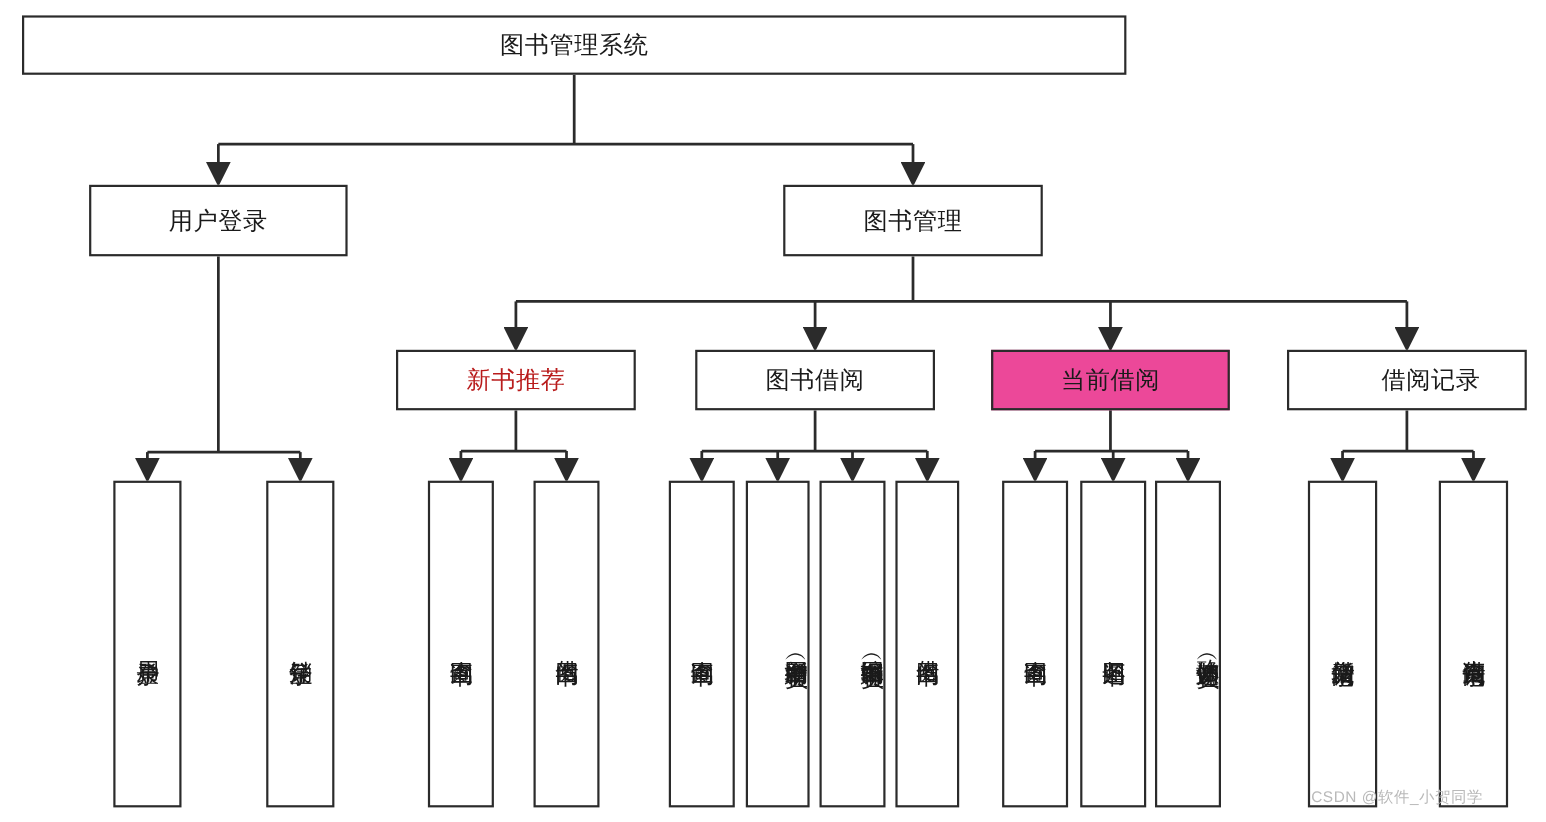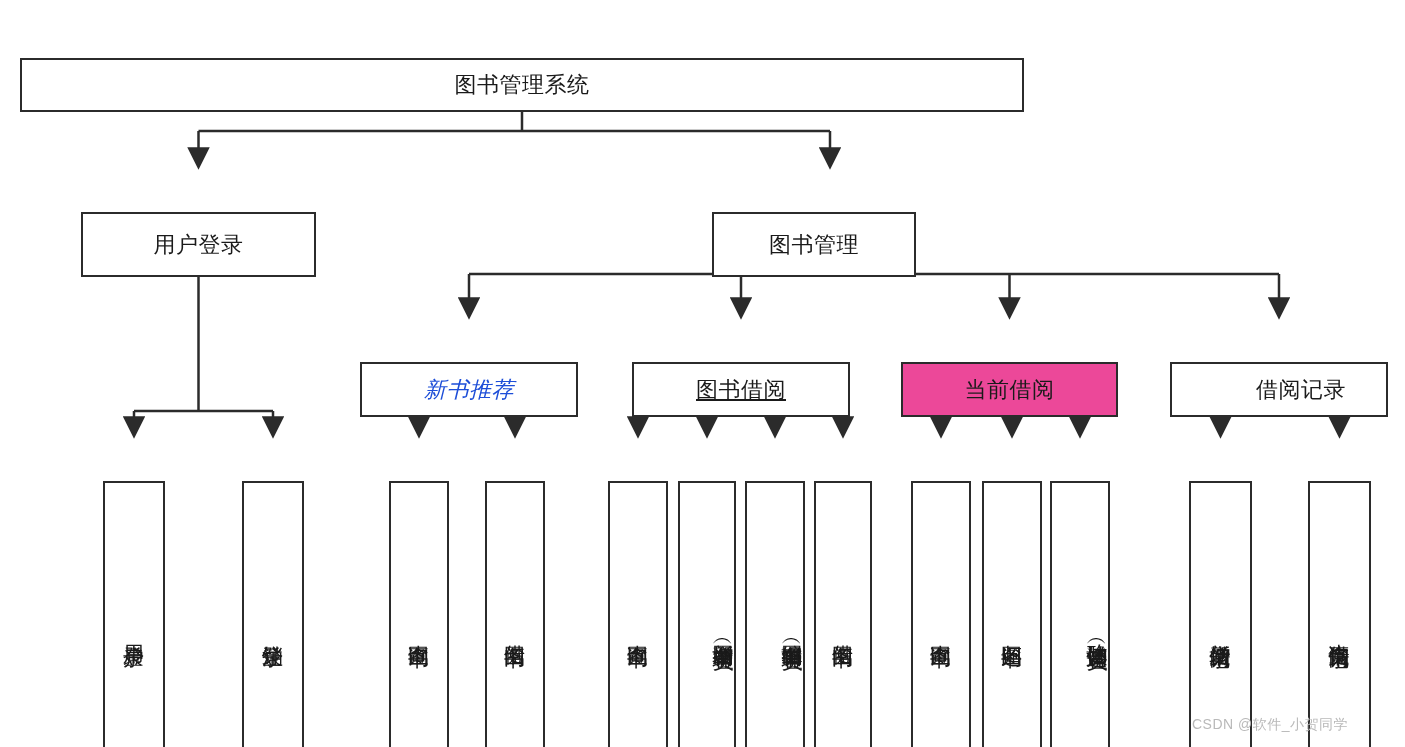--- a/index.html
+++ b/index.html
@@ -27,21 +27,20 @@
   }
   .node {
     position: absolute;
     box-sizing: border-box;
     border: 2.5px solid #2b2b2b;
     background: #ffffff;
     display: flex;
     align-items: center;
     justify-content: center;
     color: #1a1a1a;
-    margin-top: 44px;
   }
   .node-h {
     font-size: 22px;
     letter-spacing: 0.5px;
   }
   .node-v {
     writing-mode: vertical-rl;
     text-orientation: upright;
     font-size: 21px;
     letter-spacing: 1px;
@@ -107,27 +106,27 @@
       </g>
   </svg>
 
   <div id="nodes">
       <div class="node node-h" style="left: 20px; top: 14px; width: 1004px; height: 54px; border-color: rgb(43, 43, 43); background: rgb(255, 255, 255); color: rgb(26, 26, 26);">
         <span>图书管理系统</span>
       </div>
       <div class="node node-h" style="left: 81px; top: 168px; width: 235px; height: 65px; border-color: rgb(43, 43, 43); background: rgb(255, 255, 255); color: rgb(26, 26, 26);">
         <span>用户登录</span>
       </div>
-      <div class="node node-h" style="left: 712px; top: 168px; width: 204px; height: 65px; border-color: rgb(43, 43, 43); background: rgb(255, 255, 255); color: rgb(26, 26, 26);">
+      <div class="node node-h" style="left: 712px; top: 168px; width: 236px; height: 65px; border-color: rgb(43, 43, 43); background: rgb(255, 255, 255); color: rgb(26, 26, 26);">
         <span>图书管理</span>
       </div>
-      <div class="node node-h" style="left: 360px; top: 318px; width: 218px; height: 55px; border-color: rgb(43, 43, 43); background: rgb(255, 255, 255); color: #1d4ed8; font-style: italic;">
+      <div class="node node-h" style="left: 360px; top: 318px; width: 218px; height: 55px; border-color: rgb(43, 43, 43); background: rgb(255, 255, 255); color: #b91c1c;">
         <span>新书推荐</span>
       </div>
-      <div class="node node-h" style="left: 632px; top: 318px; width: 218px; height: 55px; border-color: rgb(43, 43, 43); background: rgb(255, 255, 255); color: rgb(26, 26, 26); text-decoration: underline;">
+      <div class="node node-h" style="left: 632px; top: 318px; width: 218px; height: 55px; border-color: rgb(43, 43, 43); background: rgb(255, 255, 255); color: rgb(26, 26, 26);">
         <span>图书借阅</span>
       </div>
       <div class="node node-h" style="left: 901px; top: 318px; width: 217px; height: 55px; border-color: rgb(43, 43, 43); background: #ec4899; color: rgb(26, 26, 26);">
         <span>当前借阅</span>
       </div>
       <div class="node node-h" style="left: 1170px; top: 318px; width: 218px; height: 55px; border-color: rgb(43, 43, 43); background: rgb(255, 255, 255); color: rgb(26, 26, 26); padding-left: 44px;">
         <span>借阅记录</span>
       </div>
       <div class="node node-v" style="left: 103px; top: 437px; width: 62px; height: 297px; border-color: rgb(43, 43, 43); background: rgb(255, 255, 255); color: rgb(26, 26, 26);">
         <span>用户登录</span>

